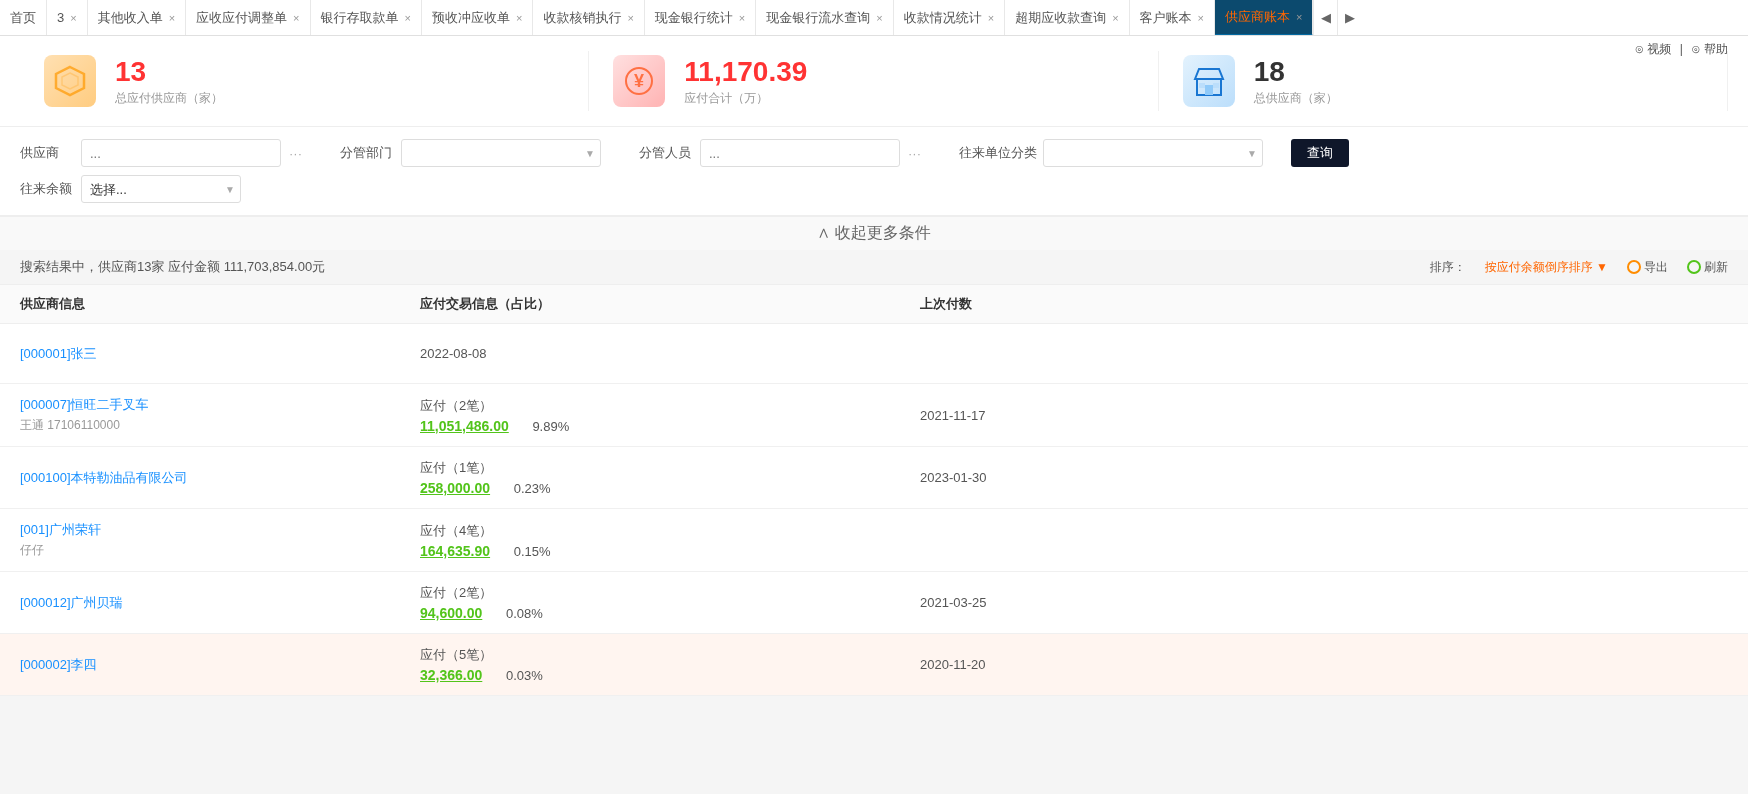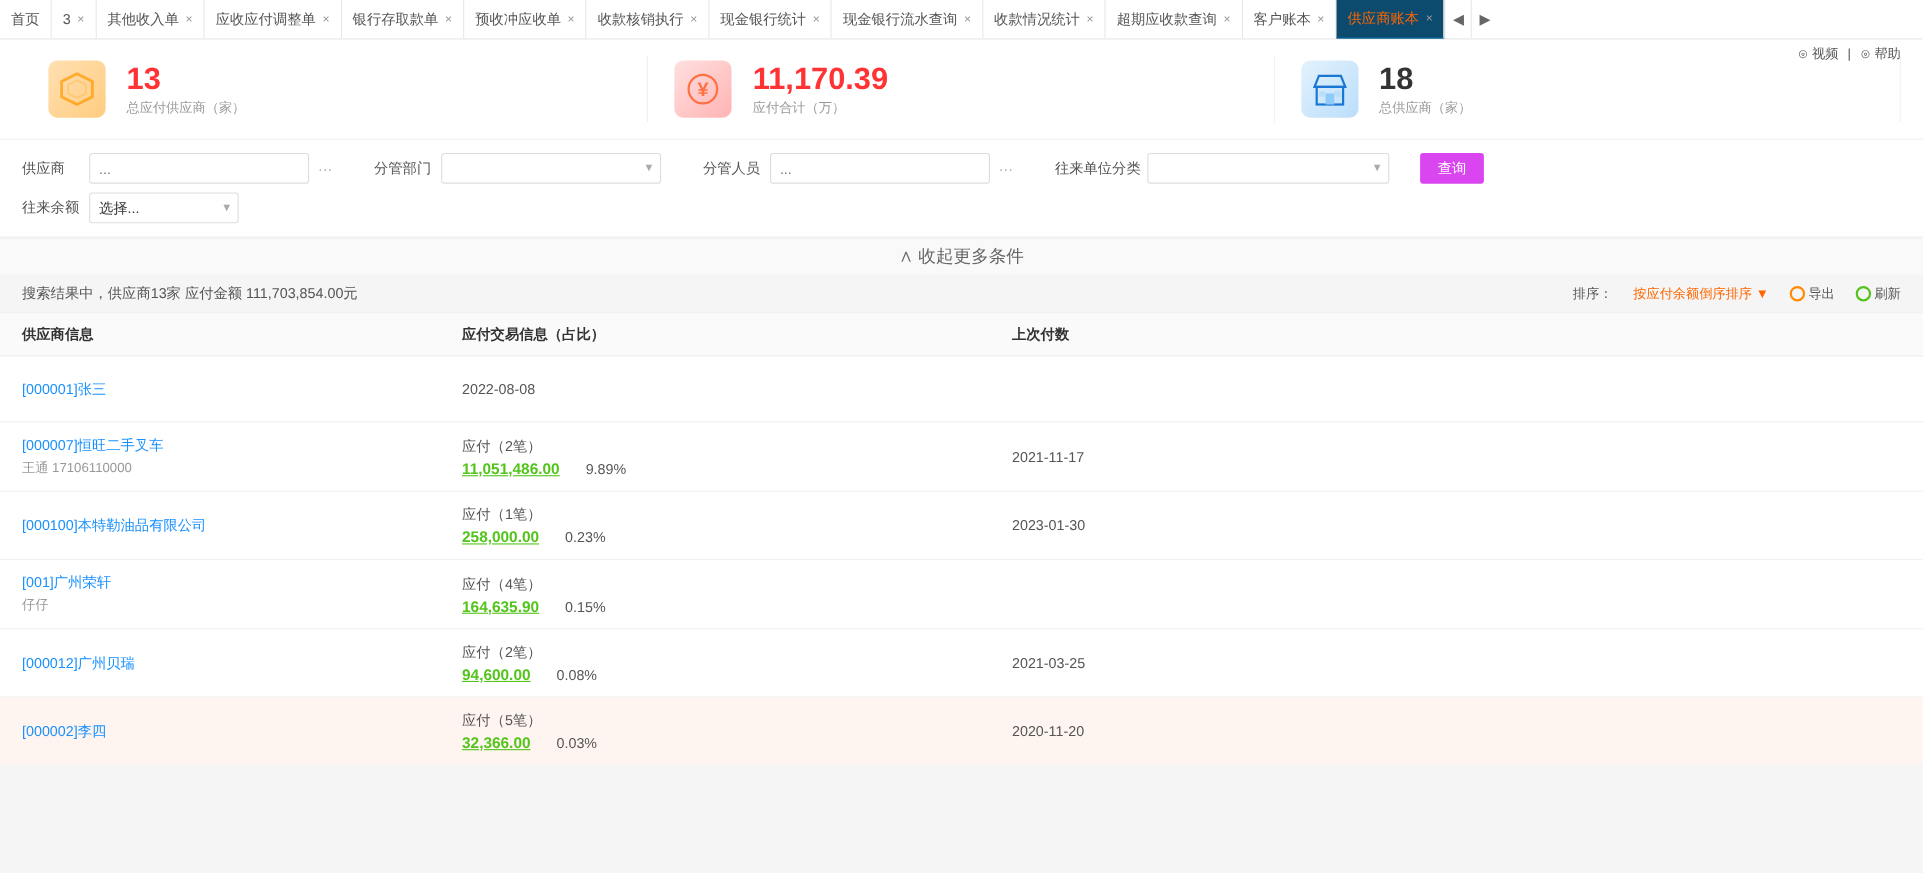--- a/index.html
+++ b/index.html
@@ -132,21 +132,21 @@
     .filter-select-wrap .chevron {
       position: absolute;
       right: 6px;
       top: 50%;
       transform: translateY(-50%);
       color: #aaa;
       font-size: 10px;
       pointer-events: none;
     }
     .search-btn {
-      background: #d946ef;
+      background: #0f172a;
       color: #fff;
       border: none;
       border-radius: 3px;
       padding: 5px 16px;
       font-size: 13px;
       cursor: pointer;
       height: 28px;
       text-align: center;
     }
     .collapse-bar {
@@ -471,21 +471,21 @@
       </div>
     </div>
 
     <button class="search-btn" style="margin-left:20px;">查询</button>
   </div>
   <div class="filter-row">
 
     <div class="filter-item">
       <span class="filter-label">往来余额</span>
       <div class="filter-select-wrap">
-        <select class="filter-select" style="width:136px;">
+        <select class="filter-select" style="width:160px;">
           <option value="">选择...</option>
         </select>
         <span class="chevron">▼</span>
       </div>
     </div>
   </div>
 </div>
 
 <div class="collapse-bar">
   <span>∧  收起更多条件</span>

